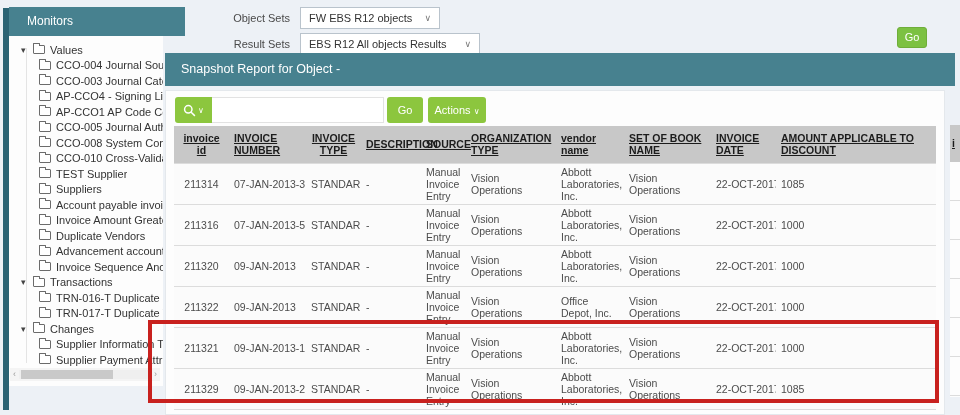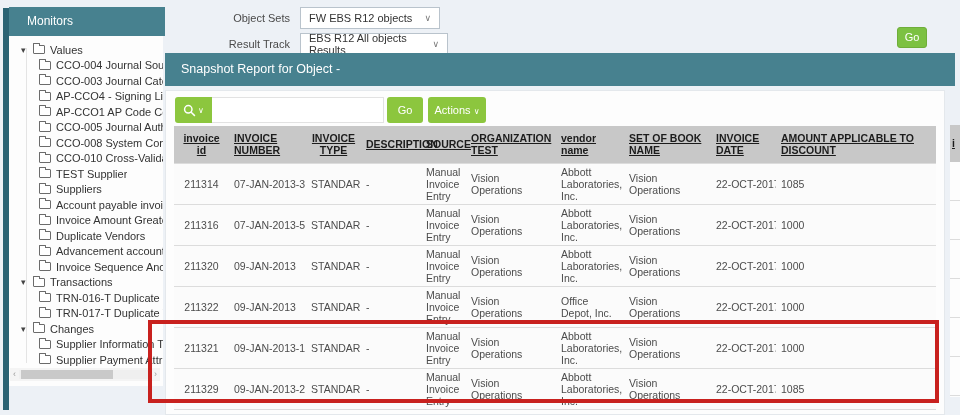--- a/index.html
+++ b/index.html
@@ -2,21 +2,21 @@
 <html><head>
 <meta charset="utf-8">
 <style>
   * { margin:0; padding:0; box-sizing:border-box; }
   html,body { width:960px; height:415px; }
   body { font-family:"Liberation Sans", sans-serif; background:#edf1f6; }
   #page { position:relative; width:960px; height:415px; overflow:hidden; background:#edf1f6; }
 
   
   #side-strip { position:absolute; left:3px; top:8px; width:6px; height:402px; background:#2b6374; }
-  #monitors-bar { position:absolute; left:9px; top:7px; width:156px; height:29px; background:#47818f;
+  #monitors-bar { position:absolute; left:9px; top:7px; width:176px; height:29px; background:#47818f;
                   color:#fff; font-size:12px; line-height:29px; padding-left:18px; }
   #sidebar-body { position:absolute; left:9px; top:36px; width:154px; height:350px; background:#fdfdfd; overflow:hidden; }
   #tree { position:absolute; left:0; top:6px; right:0; font-size:11px; color:#333; }
   .tree-guide { position:absolute; left:17px; top:12px; height:315px; width:1px; background:#e4e4e4; }
   .tree-row { display:flex; align-items:center; height:15.5px; white-space:nowrap; overflow:hidden; }
   .tree-group { padding-left:12px; }
   .tree-child { padding-left:30px; }
   .tw { width:12px; font-size:9px; color:#444; flex:0 0 12px; }
   .folder { position:relative; width:12px; height:9px; border:1px solid #6b6b6b; border-radius:1px;
             margin-right:5px; flex:0 0 12px; background:#fff; }
@@ -28,21 +28,21 @@
   .sb-track { position:relative; flex:1; height:9px; background:#efefef; }
   .sb-thumb { position:absolute; left:2px; top:0; width:92px; height:9px; background:#c9c9c9; }
 
   
   .ctl-label { position:absolute; width:92px; text-align:right; font-size:11px; color:#4a4a4a; }
   #object-sets-label { left:198px; top:12px; }
   #result-sets-label { left:198px; top:38px; }
   .selbox { position:absolute; height:22px; background:#fff; border:1px solid #b9c3cc; border-radius:0;
             font-size:11px; color:#333; display:flex; align-items:center; padding:0 8px; }
   #object-sets-select { left:300px; top:7px; width:140px; }
-  #result-sets-select { left:300px; top:33px; width:148px; }
+  #result-sets-select { left:300px; top:33px; width:180px; }
   .selbox .chev { margin-left:auto; color:#777; font-size:9px; padding-left:8px; }
   #go-top-button { position:absolute; left:897px; top:27px; width:30px; height:21px; background:#7cc142;
                    border:1px solid #6fae3a; border-radius:3px; color:#fff; font-size:11px; text-align:center; line-height:19px; }
 
   
   #snapshot-bar { position:absolute; left:165px; top:53px; width:790px; height:33px; background:#47818f;
                   color:#fff; font-size:12.5px; line-height:33px; padding-left:16px; }
   #main-panel { position:absolute; left:165px; top:90px; width:780px; height:325px; background:#fdfdfd;
                 border:1px solid #e4e8ec; }
 
@@ -186,21 +186,21 @@
       </div>
       <div class="sb-arrow">›</div>
     </div>
   </div>
 
   <div class="ctl-label" id="object-sets-label">Object Sets</div>
   <div class="selbox" id="object-sets-select">
     <span>FW EBS R12 objects</span>
     <span class="chev">∨</span>
   </div>
-  <div class="ctl-label" id="result-sets-label">Result Track</div>
+  <div class="ctl-label" id="result-sets-label">Result Sets</div>
   <div class="selbox" id="result-sets-select">
     <span>EBS R12 All objects Results</span>
     <span class="chev">∨</span>
   </div>
   <div id="go-top-button">Go</div>
 
   <div id="snapshot-bar">Snapshot Report for Object -</div>
 
   <div id="main-panel">
     <div id="search-bar">
@@ -231,21 +231,21 @@
           <col style="width:65px">
           <col style="width:160px">
         </colgroup>
       <thead>
           <tr id="table-head-row">
             <th>invoice id</th>
             <th>INVOICE NUMBER</th>
             <th>INVOICE TYPE</th>
             <th>DESCRIPTION</th>
             <th>SOURCE</th>
-            <th>ORGANIZATION TEST</th>
+            <th>ORGANIZATION TYPE</th>
             <th>vendor name</th>
             <th>SET OF BOOK NAME</th>
             <th>INVOICE DATE</th>
             <th>AMOUNT APPLICABLE TO DISCOUNT</th>
           </tr>
         </thead>
       <tbody id="table-body">
           <tr>
             <td class="">211314</td>
             <td class="nw">07-JAN-2013-3</td>

